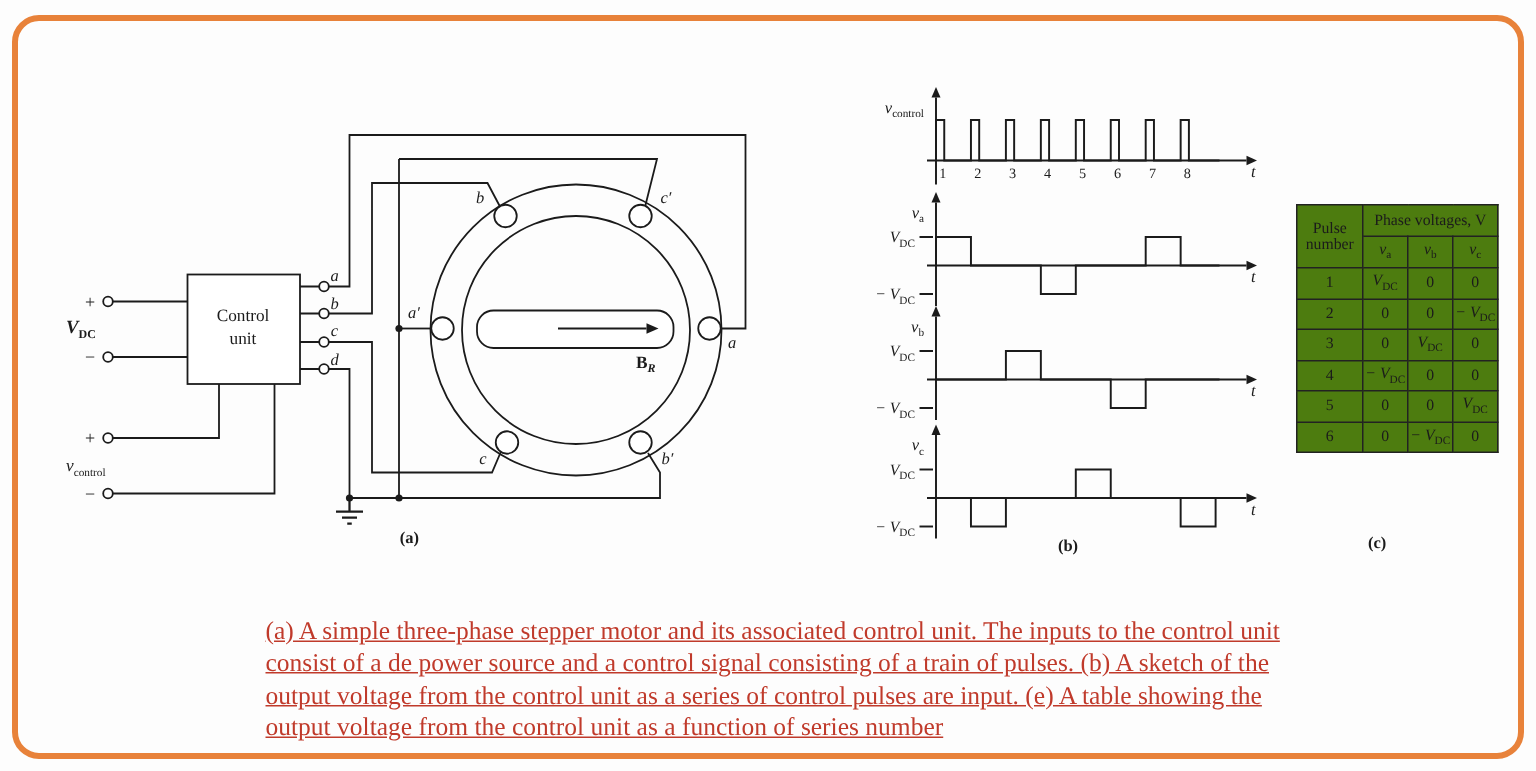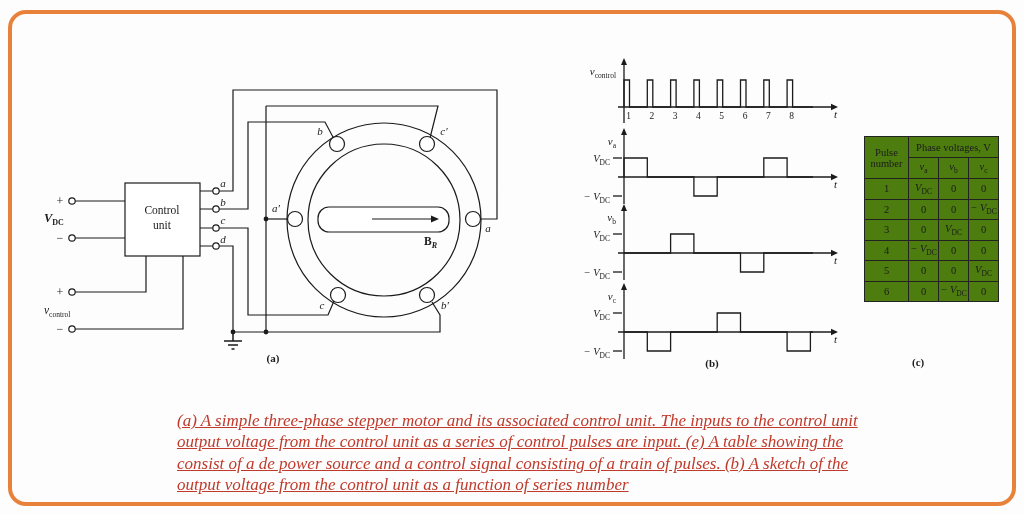--- a/index.html
+++ b/index.html
@@ -17,21 +17,21 @@
         font-family:"Liberation Serif",serif;font-size:10.5px;padding:0;}
   .figtable table{border:1.5px solid #222;}
   .figtable .pulse{width:43px;}
   .figtable .pv{height:20px;}
   .figtable .hdr2 th{height:20px;}
   .figtable tbody td{height:19.5px;}
   .figtable td i,.figtable th i{font-style:italic;}
   .figtable sub{font-size:7.5px;}
   .subcap{position:absolute;font-weight:bold;font-size:11px;font-family:"Liberation Serif",serif;}
   .caption{position:absolute;left:177px;top:410px;width:730px;
-           font-size:17px;line-height:21.4px;color:#C03A2B;font-style:italic;}
+           font-size:17px;line-height:21.4px;color:#C03A2B;}
   .caption div{text-decoration:underline;white-space:nowrap;}
 </style>
 </head>
 <body>
 
 <div class="stage">
   <div class="frame"></div>
 
   <svg id="diagram" width="1024" height="514" viewBox="0 0 1024 514" style="position:absolute;left:0;top:0;">
 
@@ -227,17 +227,17 @@
             <td><i>− V</i><sub>DC</sub></td>
             <td>0</td>
           </tr>
         </tbody>
     </table>
   </div>
   <div class="subcap" style="left:912px;top:356px;">(c)</div>
 
   <div class="caption" id="caption">
       <div>(a) A simple three-phase stepper motor and its associated control unit. The inputs to the control unit</div>
+      <div>consist of a de power source and a control signal consisting of a train of pulses. (b) A sketch of the</div>
       <div>output voltage from the control unit as a series of control pulses are input. (e) A table showing the</div>
-      <div>consist of a de power source and a control signal consisting of a train of pulses. (b) A sketch of the</div>
       <div>output voltage from the control unit as a function of series number</div>
     </div>
 </div>
 
 </body></html>

